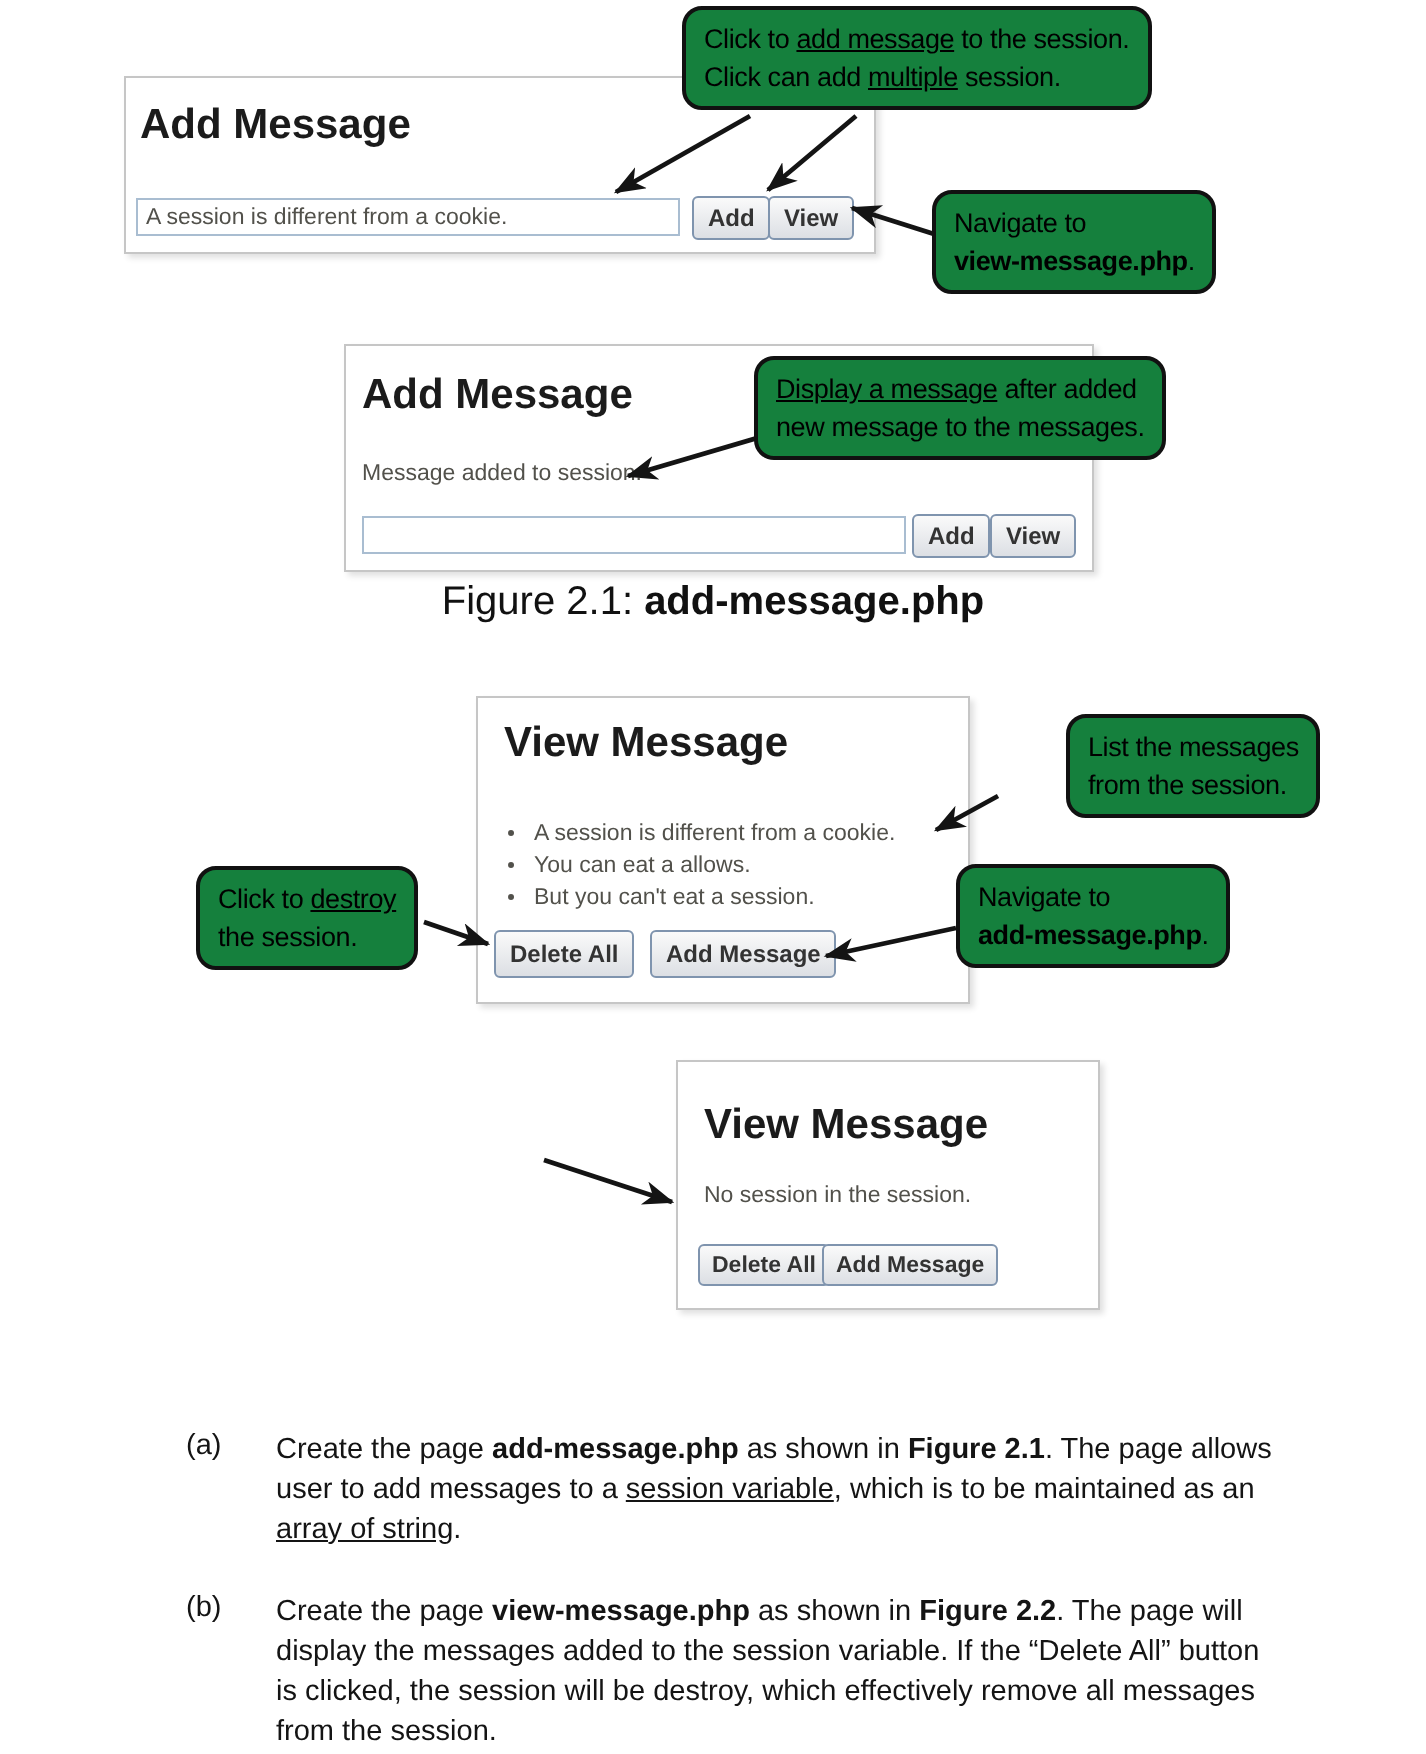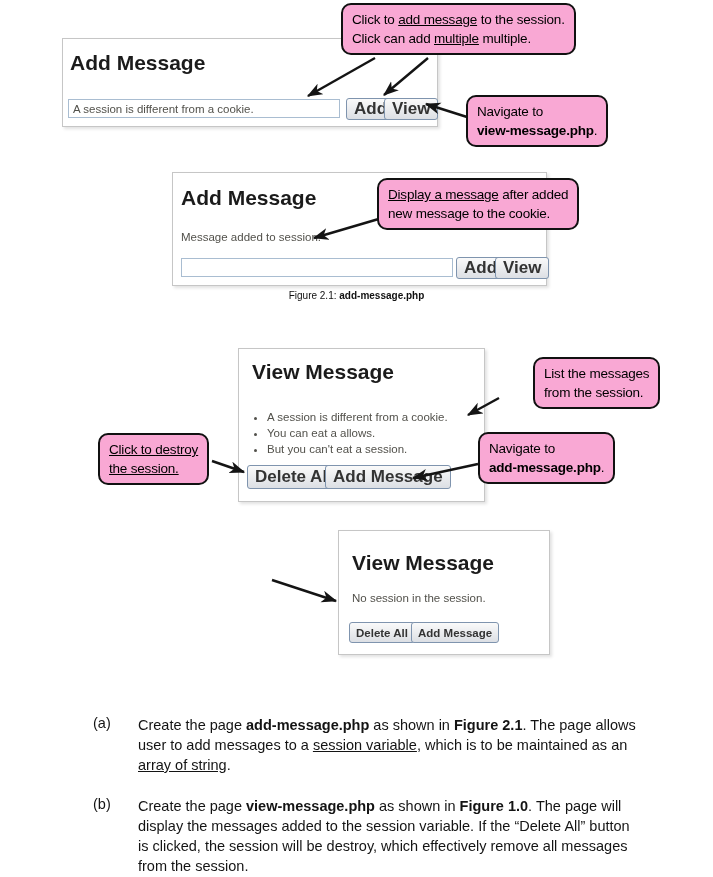--- a/index.html
+++ b/index.html
@@ -10,21 +10,21 @@
   .panel { position:absolute; background:#fff; border:1px solid #c6c6c6;
            box-shadow:2px 2px 3px rgba(0,0,0,0.12); z-index:1; }
   .panel h1 { position:absolute; margin:0; font-size:21px; font-weight:bold;
               color:#1b1b1b; white-space:nowrap; }
   .ui-input { position:absolute; box-sizing:border-box; height:19px; background:#fff;
               border:1px solid #a9bdd1; font-family:"Liberation Sans",sans-serif;
               font-size:11.5px; color:#52514b; padding:0 4px; }
   .ui-btn { position:absolute; box-sizing:border-box; height:22px;
             border:1px solid #7f94ae; border-radius:3px;
             background:linear-gradient(#fafafa,#dcdfe4);
-            font-family:"Liberation Sans",sans-serif; font-size:17px; font-weight:bold;
+            font-family:"Liberation Sans",sans-serif; font-size:12px; font-weight:bold;
             color:#333; padding:0 7px; white-space:nowrap; cursor:pointer; }
   .status { position:absolute; font-size:11.5px; color:#52514b; white-space:nowrap; }
   .blist { position:absolute; margin:0; padding-left:15px; font-size:11.5px;
            color:#52514b; }
   .blist li { margin:0 0 4px 0; white-space:nowrap; }
 
   #p1 { left:62px;  top:38px;  width:374px; height:87px; }
   #p1 h1 { left:7px; top:12px; }
   #p1 .ui-input { left:5px; top:60px; width:272px; }
   #p1 .btn-add  { left:283px; top:59px; }
@@ -43,41 +43,41 @@
   #p3 .btn-del { left:8px;  top:116px; height:24px; }
   #p3 .btn-addmsg { left:86px; top:116px; height:24px; }
 
   #p4 { left:338px; top:530px; width:210px; height:123px; }
   #p4 h1 { left:13px; top:20px; }
   #p4 .status { left:13px; top:61px; }
   #p4 .btn-del { left:10px; top:91px; height:21px; font-size:11.5px; padding:0 6px; }
   #p4 .btn-addmsg { left:72px; top:91px; height:21px; font-size:11.5px; padding:0 6px; }
 
   
-  .callout { position:absolute; background:#f9a8d4; border:2.5px solid #111;
+  .callout { position:absolute; background:#15803d; border:2.5px solid #111;
              border-radius:10px; padding:5px 9px; font-size:13.5px;
              letter-spacing:-0.2px; line-height:19px; color:#000; z-index:10; }
   .cline { display:block; white-space:nowrap; }
   .u { text-decoration:underline; }
   .b { font-weight:bold; }
 
   #c1 { left:341px; top:3px;   }
   #c2 { left:466px; top:95px;  }
   #c3 { left:377px; top:178px; }
   #c4 { left:497px; top:357px;margin-left:36px; }
-  #c5 { left:98px;  top:433px;text-decoration:underline; }
+  #c5 { left:98px;  top:433px; }
   #c6 { left:478px; top:432px; }
   #c7 { left:106px; top:553px; }
 
   
   .arrows { position:absolute; left:0; top:0; z-index:5; pointer-events:none; }
 
   
   .caption { position:absolute; left:0; width:713px; text-align:center;
-             font-size:10px; color:#111; }
+             font-size:20px; color:#111; }
   #cap1 { top:290px; }
   #cap2 { top:656px; }
 
   .para-label { position:absolute; left:93px; font-size:14.5px; color:#141414; }
   .para { position:absolute; left:138px; width:505px; font-size:14.5px;
           line-height:20px; color:#141414; }
   #pa-label, #pa-text { top:715px; }
   #pb-label, #pb-text { top:796px; }
 </style>
 </head>
@@ -134,39 +134,39 @@
     <div class="status">No session in the session.</div>
     <button class="ui-btn btn-del">Delete All</button>
     <button class="ui-btn btn-addmsg">Add Message</button>
   </div>
 
   <div class="callout" id="c1">
     <span class="cline">
       <span>Click to </span><span class="u">add message</span><span> to the session.</span>
     </span>
     <span class="cline">
-      <span>Click can add </span><span class="u">multiple</span><span> multiple.</span>
+      <span>Click can add </span><span class="u">multiple</span><span> session.</span>
     </span>
   </div>
 
   <div class="callout" id="c2">
     <span class="cline">
       <span>Navigate to</span>
     </span>
     <span class="cline">
       <span class="b">view-message.php</span><span>.</span>
     </span>
   </div>
 
   <div class="callout" id="c3">
     <span class="cline">
       <span class="u">Display a message</span><span> after added</span>
     </span>
     <span class="cline">
-      <span>new message to the cookie.</span>
+      <span>new message to the messages.</span>
     </span>
   </div>
 
   <div class="callout" id="c4">
     <span class="cline">
       <span>List the messages</span>
     </span>
     <span class="cline">
       <span>from the session.</span>
     </span>
@@ -195,16 +195,16 @@
     <span>Figure 2.1: </span><span class="b">add-message.php</span>
   </div>
 
   <div class="para-label" id="pa-label">(a)</div>
   <div class="para" id="pa-text">
     <span>Create the page </span><span class="b">add-message.php</span><span> as shown in </span><span class="b">Figure 2.1</span><span>. The page allows user to add messages to a </span><span class="u">session variable</span><span>, which is to be maintained as an </span><span class="u">array of string</span><span>.</span>
   </div>
 
   <div class="para-label" id="pb-label">(b)</div>
   <div class="para" id="pb-text">
-    <span>Create the page </span><span class="b">view-message.php</span><span> as shown in </span><span class="b">Figure 1.0</span><span>. The page will display the messages added to the session variable. If the “Delete All” button is clicked, the session will be destroy, which effectively remove all messages from the session.</span>
+    <span>Create the page </span><span class="b">view-message.php</span><span> as shown in </span><span class="b">Figure 2.2</span><span>. The page will display the messages added to the session variable. If the “Delete All” button is clicked, the session will be destroy, which effectively remove all messages from the session.</span>
   </div>
 
 </div>
 
 </body></html>

